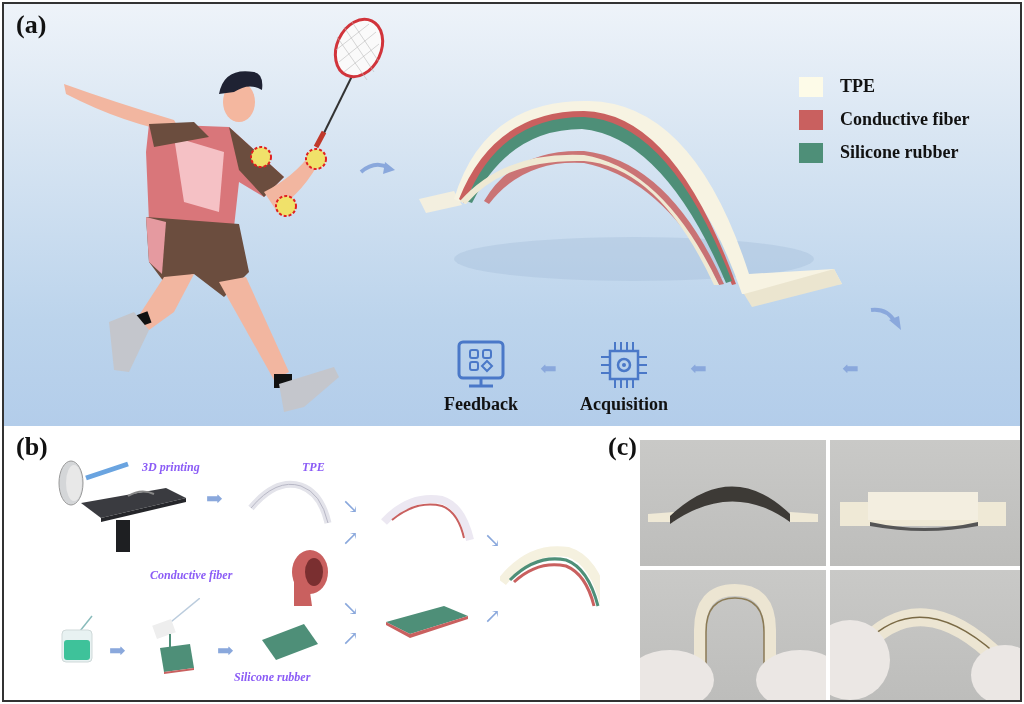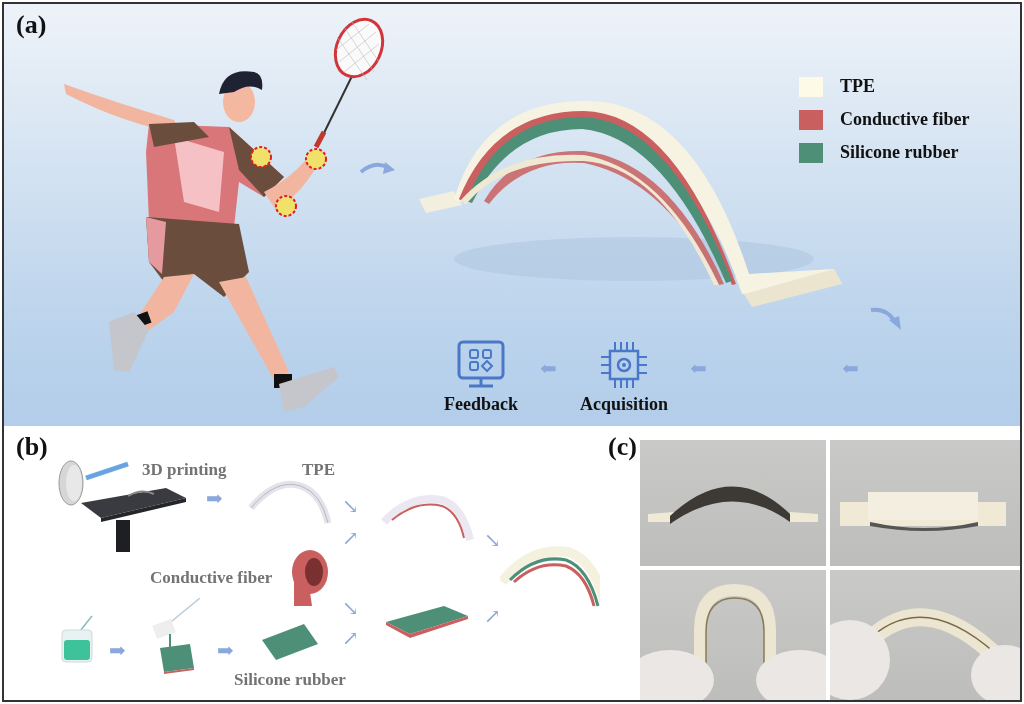--- a/index.html
+++ b/index.html
@@ -18,21 +18,21 @@
   .legend-row { display: flex; align-items: center; height: 33px; }
   .swatch { width: 24px; height: 20px; margin-right: 17px; }
   .legend-text { font-weight: bold; font-size: 18px; color: #111; }
 
   .flow-item { position: absolute; display: flex; flex-direction: column; align-items: center; }
   .flow-label { font-weight: bold; font-size: 18px; color: #111; margin-top: 4px; white-space: nowrap; }
   .flow-arrow { position: absolute; color: #8aa8dc; font-size: 20px; }
 
   
   .panel-b { position: absolute; left: 4px; top: 428px; width: 620px; height: 272px; background: #fff; }
-  .b-text { position: absolute; font-weight: bold; font-size: 17px; color: #737373; white-space: nowrap; }
+  .b-text { position: absolute; font-weight: bold; font-size: 12px; color: #8b5cf6; white-space: nowrap; font-style: italic; }
 
   
   .panel-c { position: absolute; left: 600px; top: 428px; width: 420px; height: 272px; background: #fff; }
   .photo { position: absolute; background: linear-gradient(180deg, #c9c9c7 0%, #bdbdbb 100%); overflow: hidden; }
 </style>
 </head>
 <body>
 
 <div class="frame"></div>
 

